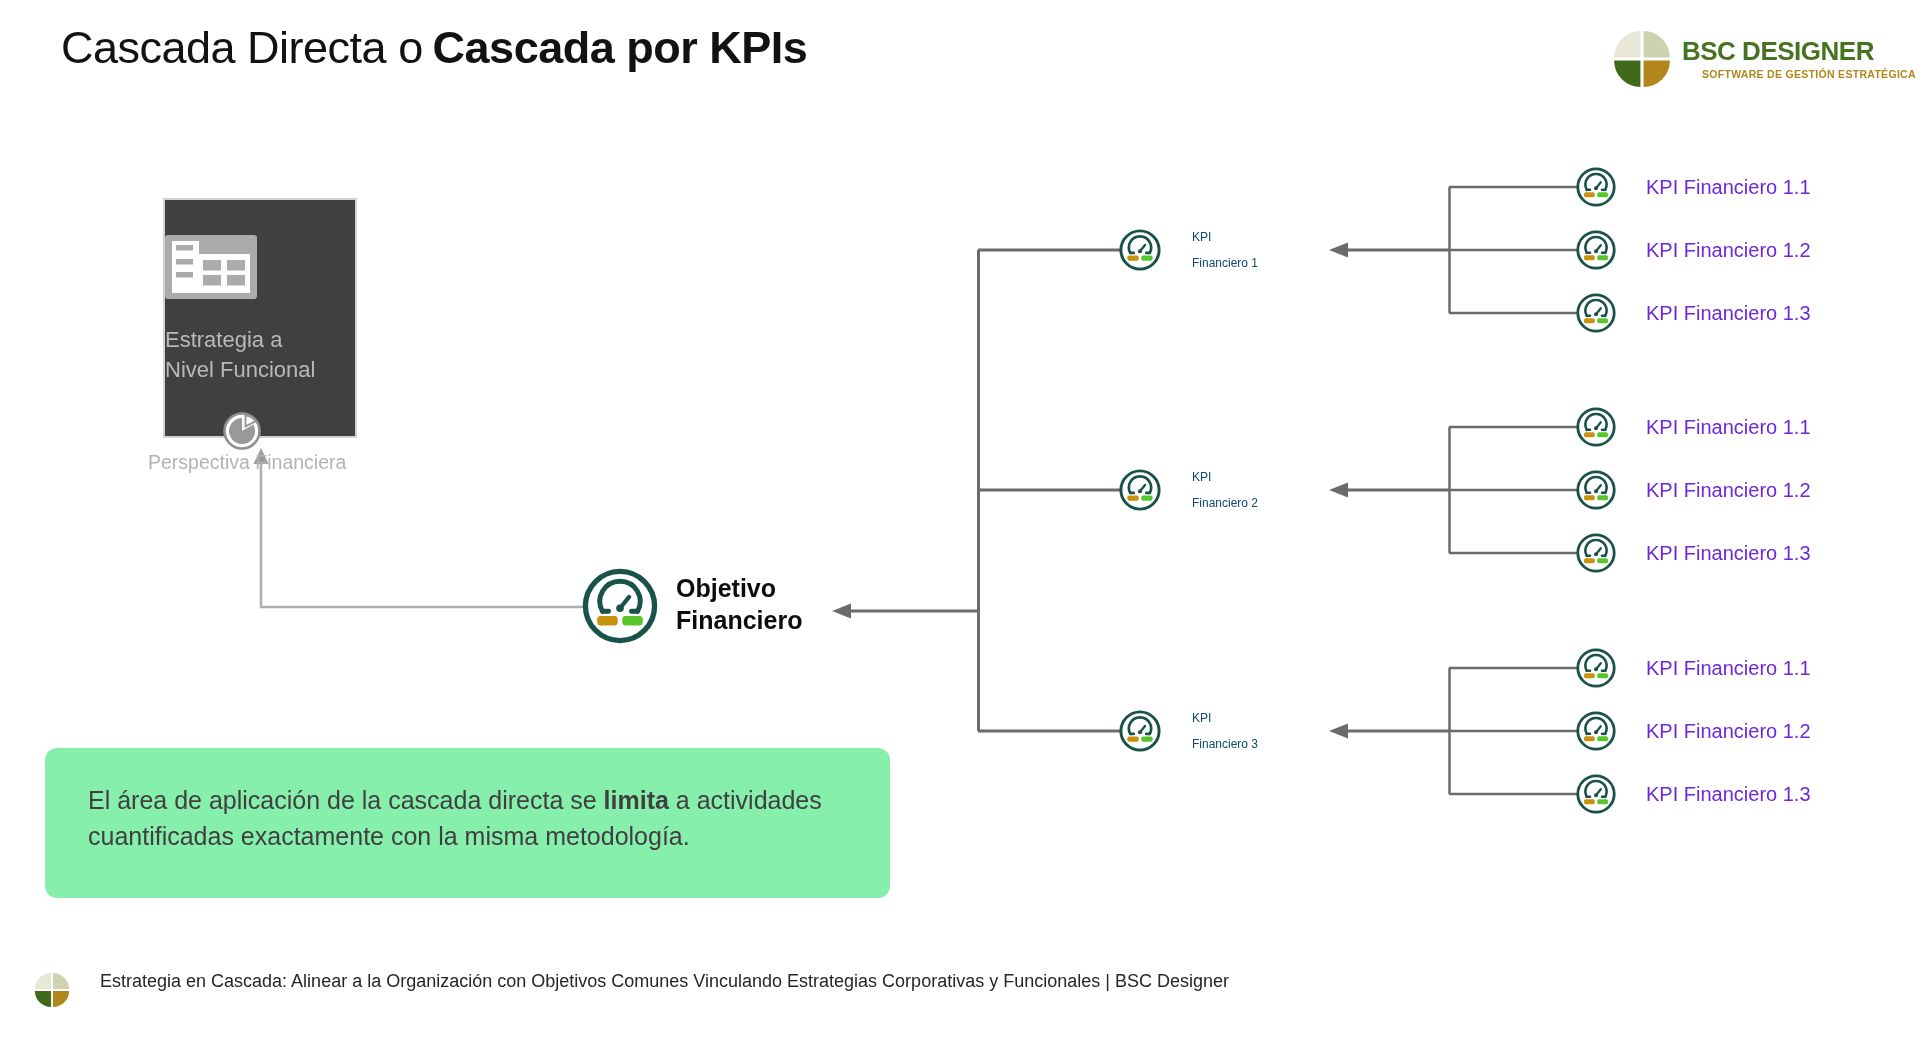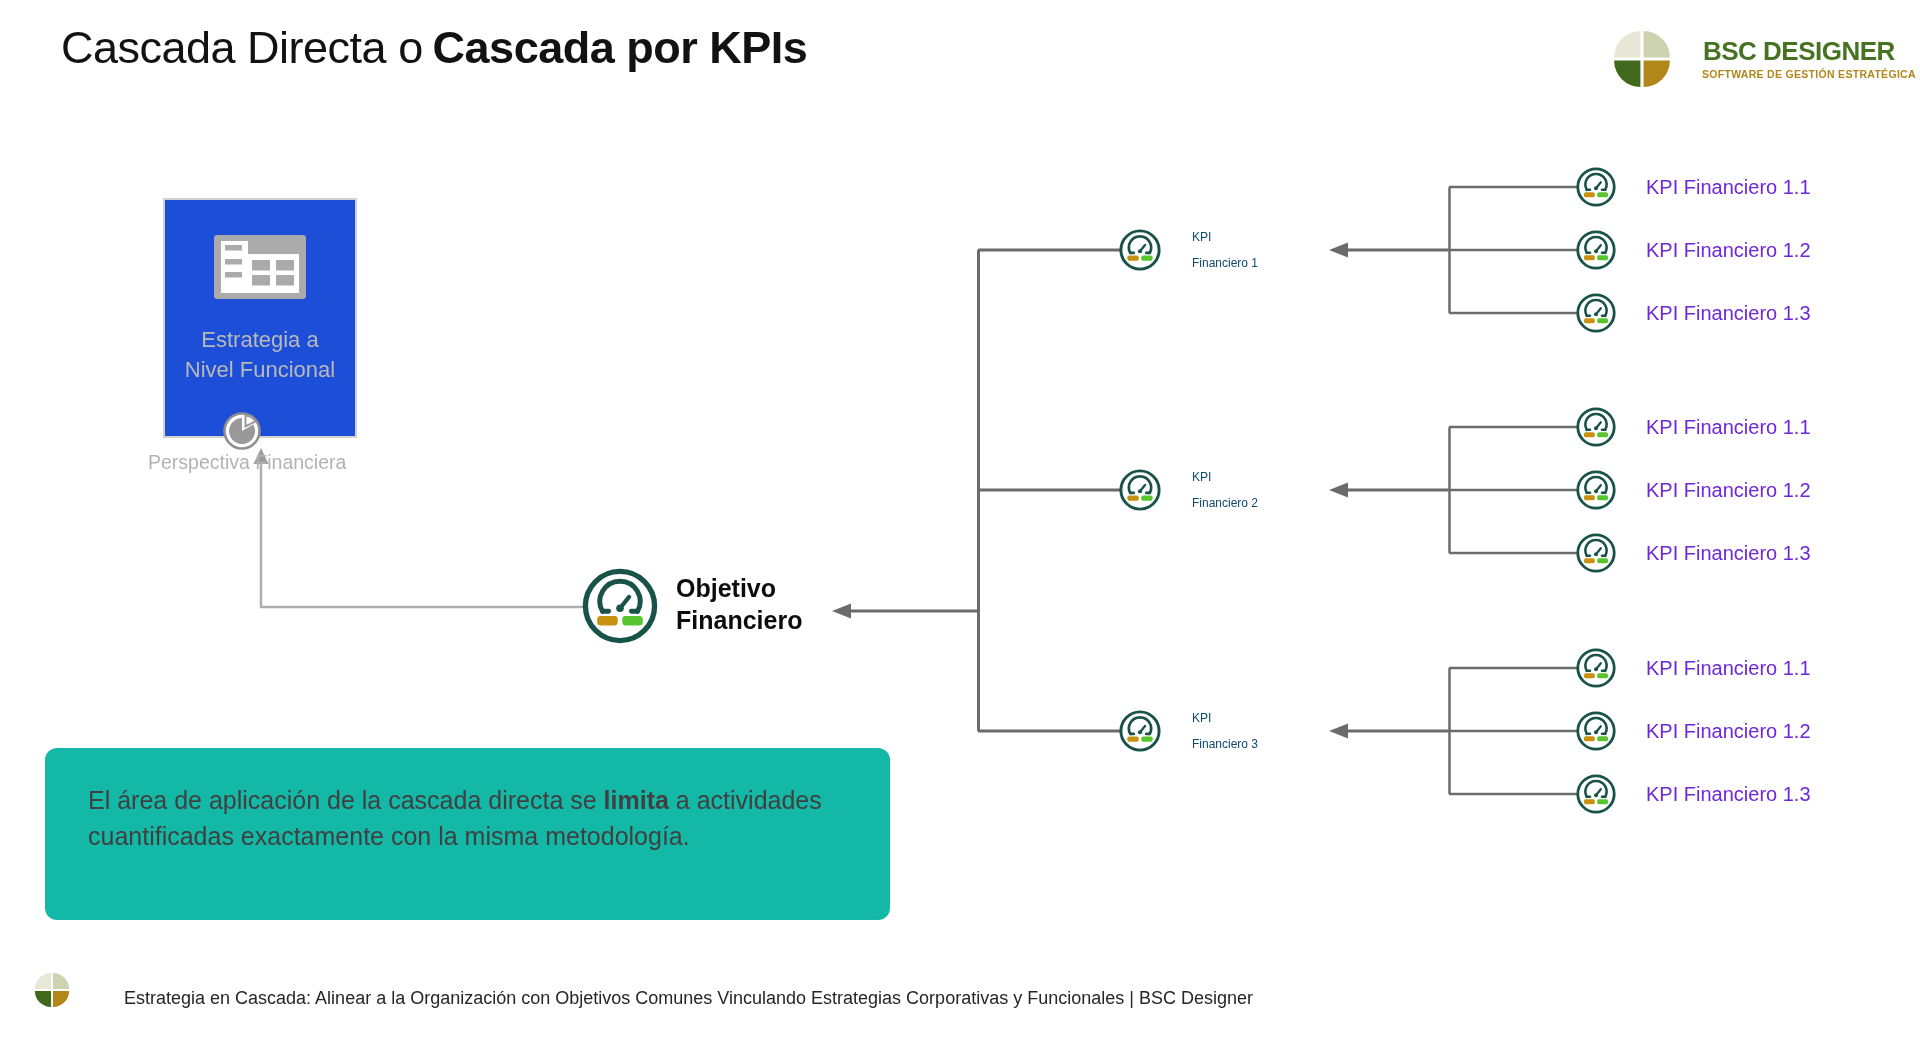--- a/index.html
+++ b/index.html
@@ -8,52 +8,52 @@
   .stage { position:relative; width:1920px; height:1056px; background:#fff; }
   .abs { position:absolute; }
 
   
   .title { left:61px; top:22px; font-size:45px; color:#121212; letter-spacing:-0.5px; white-space:nowrap; }
   .title .t-bold { font-weight:bold; margin-left:0.22em; }
 
   
   .logo { left:1611px; top:28px; display:flex; align-items:center; }
   .logo-text { margin-left:9px; }
-  .logo-name { font-size:26px; font-weight:bold; color:#467321; letter-spacing:-0.5px; line-height:26px; white-space:nowrap;text-align:center; }
+  .logo-name { font-size:26px; font-weight:bold; color:#467321; letter-spacing:-0.5px; line-height:26px; white-space:nowrap; }
   .logo-tag { font-size:10.5px; font-weight:bold; color:#b1871b; letter-spacing:0.3px; margin-top:4px; white-space:nowrap;padding-left:20px; }
 
   
   svg.wires { left:0; top:0; z-index:0; }
 
   
-  .func-box { left:163px; top:198px; width:194px; height:240px; background:#1d4ed8;
-    border:2px solid #d2d2d2; text-align:center; z-index:1; }
+  .func-box { left:163px; top:198px; width:194px; height:240px; background:#404040;
+    border:2px solid #d2d2d2; text-align:left; z-index:1; }
   .func-box .icon-wrap { margin-top:35px; }
   .func-label { margin-top:22px; font-size:22px; line-height:30px; color:#b9b9b9; }
 
   .perspective { left:138px; top:411px; display:flex; align-items:center; z-index:1;flex-direction:column; }
   .perspective .p-label { margin-left:10px; font-size:19.5px; color:#b3b3b3; white-space:nowrap; }
 
   
   .obj-icon { left:582px; top:568px; z-index:1; }
   .obj-label { left:676px; top:572px; font-size:25px; font-weight:bold; line-height:32px; color:#0c0c0c; z-index:1; white-space:nowrap; }
 
   
   .kpi-icon { z-index:1; }
   .kpi-node-label { font-size:12px; line-height:26px; color:#0c4a6e; z-index:1; white-space:nowrap; }
   .kpi-leaf-label { font-size:20px; line-height:40px; color:#6d28d9; z-index:1; white-space:nowrap; }
 
   
-  .note-box { left:45px; top:748px; width:845px; height:172px; background:#14b8a6;
+  .note-box { left:45px; top:748px; width:845px; height:150px; background:#86efac;
     border-radius:12px; z-index:1; padding:34px 40px 0 43px; }
   .note-text { font-size:25px; line-height:36px; color:#404040; }
   .note-text b { font-weight:bold; }
 
   
-  .footer { left:33px; top:971px; display:flex; align-items:flex-end; z-index:1;gap:24px; }
+  .footer { left:33px; top:971px; display:flex; align-items:flex-start; z-index:1; }
   .footer-text { margin-left:29px; font-size:18px; color:#262626; white-space:nowrap; }
 </style>
 </head>
 <body>
 
 <svg width="0" height="0" style="position:absolute" aria-hidden="true">
   <defs>
     <symbol id="gauge" viewBox="0 0 100 100">
       <circle cx="50" cy="50" r="45.5" fill="#ffffff" stroke="#185249" stroke-width="7"></circle>
       <path d="M27 57 A26.5 26.5 0 1 1 73 57" fill="none" stroke="#185249" stroke-width="6.5" stroke-linecap="round"></path>

